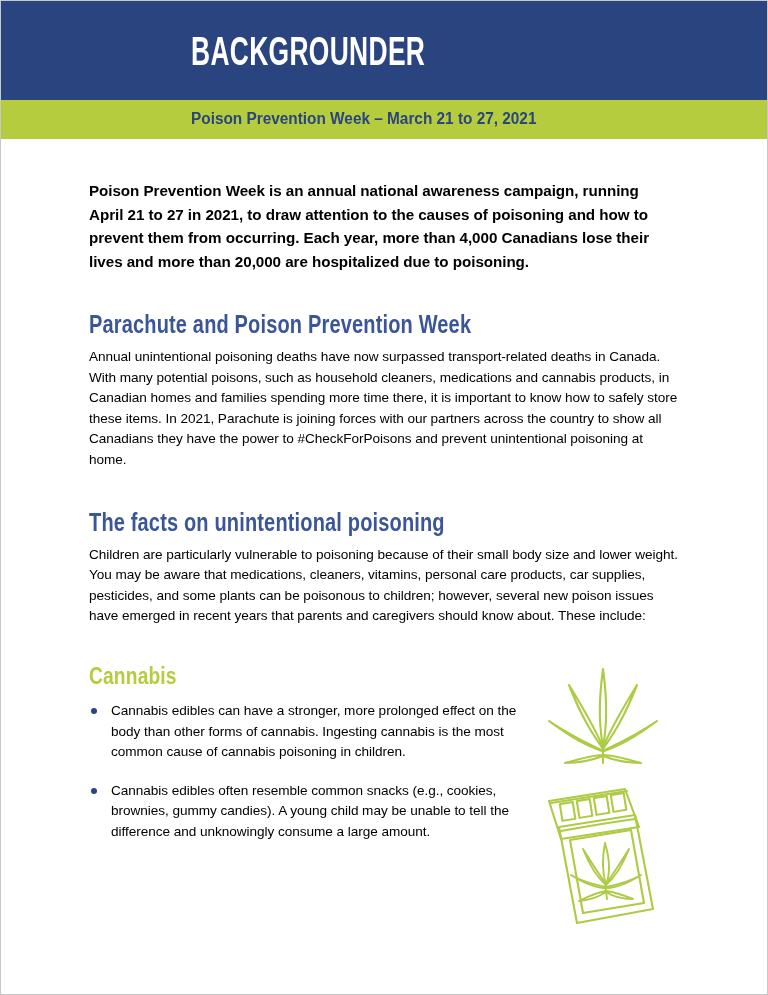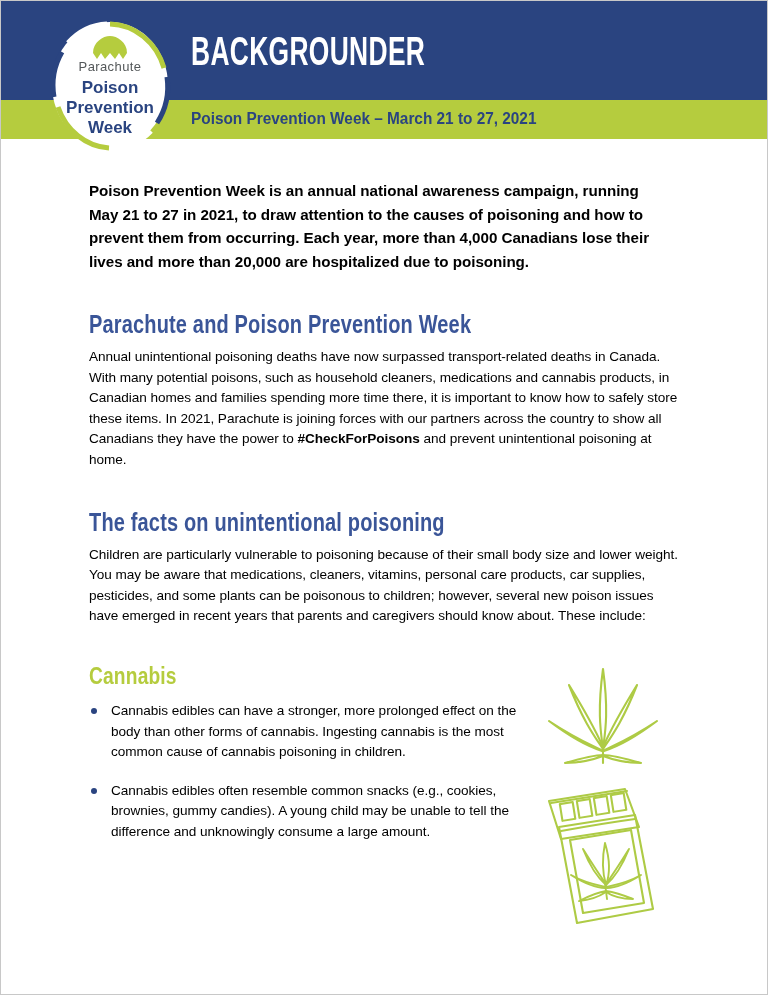--- a/index.html
+++ b/index.html
@@ -94,21 +94,21 @@
     margin-top: 34px;
   }
   p.body-text {
     font-size: 13.6px;
     line-height: 20.6px;
     color: #000000;
     margin: 0;
     letter-spacing: -0.05px;
   }
   p.body-text .hashtag {
-    font-weight: bold;
+    font-weight: normal;
   }
 
   
   ul.bullets {
     list-style: none;
     margin: 10px 0 0 0;
     padding: 0;
     width: 432px;
   }
   ul.bullets li {
@@ -145,47 +145,24 @@
 <body>
 
 <div class="page">
 
   <div class="band-blue"></div>
   <div class="band-green"></div>
 
   <div class="doc-title">BACKGROUNDER</div>
   <div class="doc-subtitle">Poison Prevention Week – March 21 to 27, 2021</div>
 
-  <div class="logo">
-    <svg width="130" height="132" viewBox="0 0 130 132">
-      <ellipse cx="65" cy="66" rx="58" ry="63" fill="#ffffff"></ellipse>
-
-      <g fill="none" stroke-width="5" stroke-linecap="butt">
-        <path d="M 23 24 A 58 63 0 0 1 62 5" stroke="#ffffff"></path>
-        <path d="M 65 5 A 58 63 0 0 1 119 49" stroke="#b5cc3e"></path>
-        <path d="M 122 58 A 58 63 0 0 1 112 104" stroke="#2a4480"></path>
-        <path d="M 106 112 A 58 63 0 0 1 70 129" stroke="#ffffff"></path>
-        <path d="M 64 129 A 58 63 0 0 1 13 88" stroke="#b5cc3e"></path>
-        <path d="M 9 78 A 58 63 0 0 1 17 33" stroke="#2a4480"></path>
-      </g>
-
-      <g>
-        <path d="M 48 34 C 48 23, 58 17, 65 17 C 72 17, 82 23, 82 34 Z" fill="#b5cc3e"></path>
-        <path d="M 48 34 L 52 40 L 56 34 L 60 40 L 65 34 L 70 40 L 74 34 L 78 40 L 82 34 Z" fill="#b5cc3e"></path>
-      </g>
-      <text x="65" y="52" text-anchor="middle" font-family="'Liberation Sans', sans-serif" font-size="13" fill="#54585a" letter-spacing="0.4">Parachute</text>
-      <text x="65" y="74" text-anchor="middle" font-family="'Liberation Sans', sans-serif" font-size="17" font-weight="bold" fill="#2a4480">Poison</text>
-      <text x="65" y="94" text-anchor="middle" font-family="'Liberation Sans', sans-serif" font-size="17" font-weight="bold" fill="#2a4480">Prevention</text>
-      <text x="65" y="114" text-anchor="middle" font-family="'Liberation Sans', sans-serif" font-size="17" font-weight="bold" fill="#2a4480">Week</text>
-    </svg>
-  </div>
 
   <div class="content">
 
-    <p class="intro">Poison Prevention Week is an annual national awareness campaign, running May 21 to 27 in 2021, to draw attention to the causes of poisoning and how to prevent them from occurring. Each year, more than 4,000 Canadians lose their lives and more than 20,000 are hospitalized due to poisoning.</p>
+    <p class="intro">Poison Prevention Week is an annual national awareness campaign, running April 21 to 27 in 2021, to draw attention to the causes of poisoning and how to prevent them from occurring. Each year, more than 4,000 Canadians lose their lives and more than 20,000 are hospitalized due to poisoning.</p>
 
     <h2 class="section-head">Parachute and Poison Prevention Week</h2>
     <p class="body-text"><span>Annual unintentional poisoning deaths have now surpassed transport-related deaths in Canada. With many potential poisons, such as household cleaners, medications and cannabis products, in Canadian homes and families spending more time there, it is important to know how to safely store these items. In 2021, Parachute is joining forces with our partners across the country to show all Canadians they have the power to </span><span class="hashtag">#CheckForPoisons</span><span> and prevent unintentional poisoning at home.</span></p>
 
     <h2 class="section-head">The facts on unintentional poisoning</h2>
     <p class="body-text">Children are particularly vulnerable to poisoning because of their small body size and lower weight. You may be aware that medications, cleaners, vitamins, personal care products, car supplies, pesticides, and some plants can be poisonous to children; however, several new poison issues have emerged in recent years that parents and caregivers should know about. These include:</p>
 
     <h2 class="section-head green">Cannabis</h2>
     <ul class="bullets">
       <li>Cannabis edibles can have a stronger, more prolonged effect on the body than other forms of cannabis. Ingesting cannabis is the most common cause of cannabis poisoning in children.</li>

